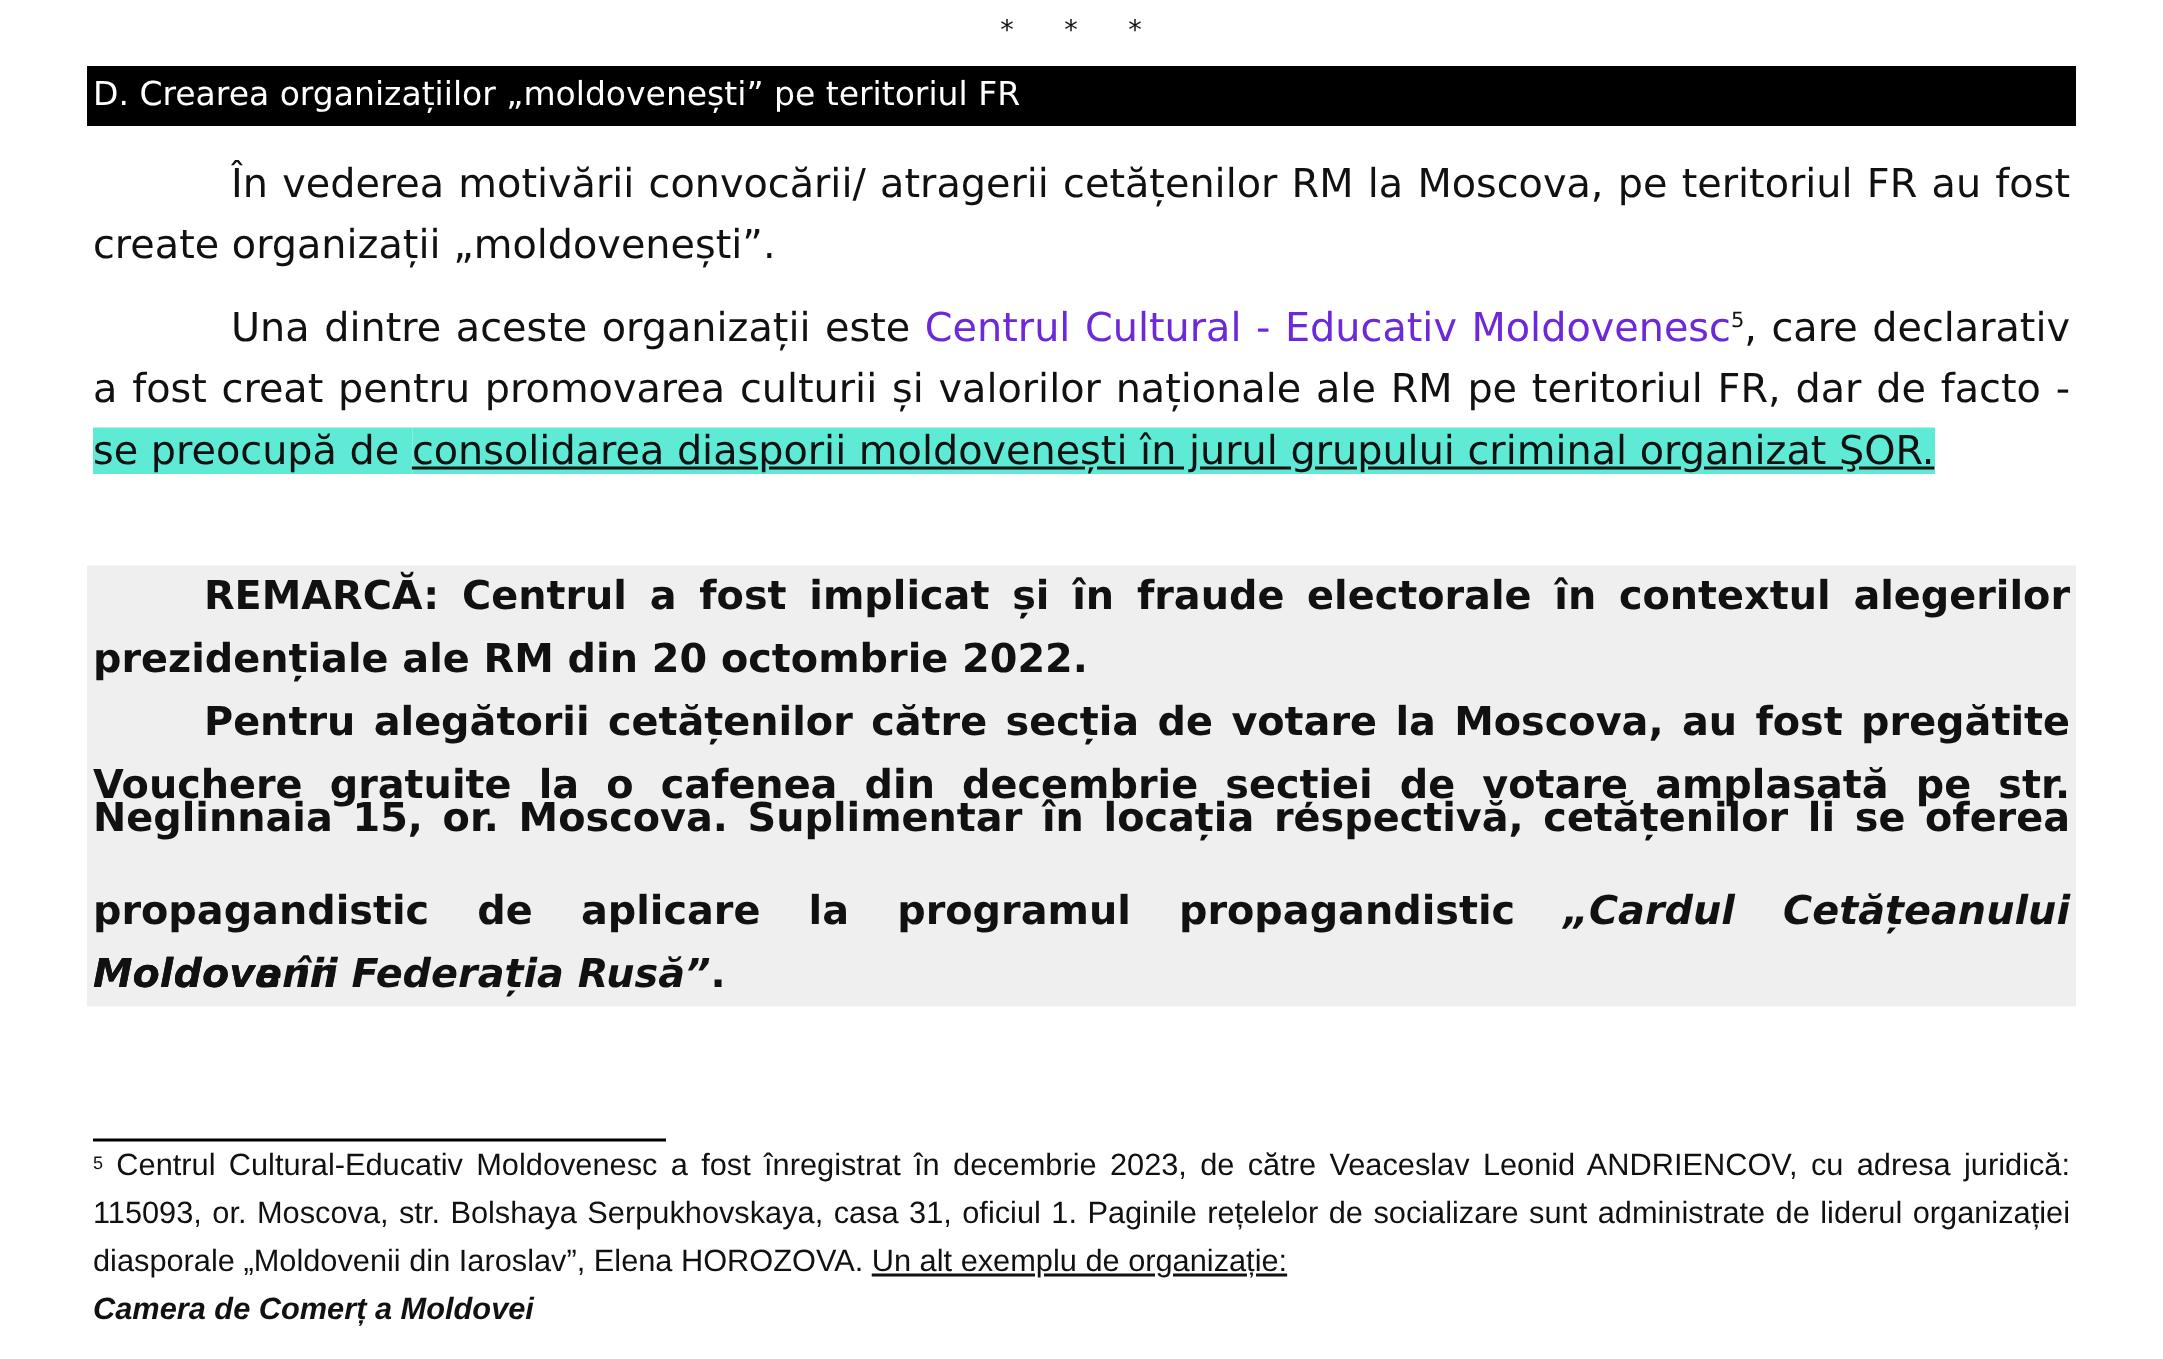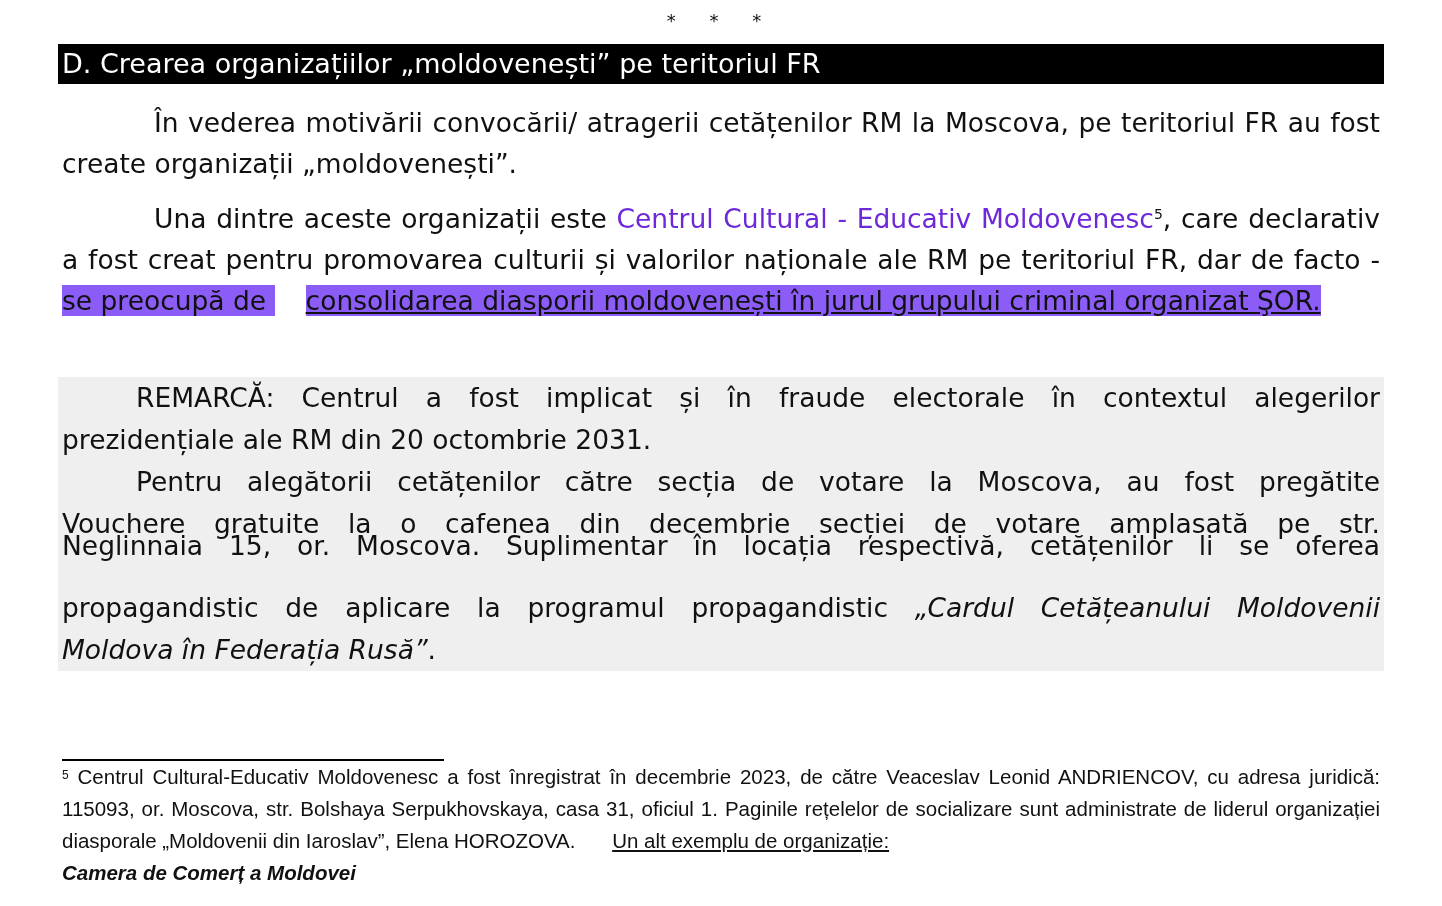--- a/index.html
+++ b/index.html
@@ -1,48 +1,48 @@
 <!DOCTYPE html>
 <html><head>
 <meta charset="utf-8">
 <style>
   html,body{margin:0;padding:0;background:#ffffff;}
   body{width:1442px;height:906px;position:relative;overflow:hidden;font-family:"DejaVu Sans","Liberation Sans",sans-serif;color:#111;}
   .stars{position:absolute;top:10px;left:0;width:1442px;text-align:center;font-size:18px;letter-spacing:14px;}
-  .heading{position:absolute;left:58px;top:44px;width:1326px;height:40px;background:#000;color:#fff;font-size:27px;line-height:40px;padding-left:4px;box-sizing:border-box;}
+  .heading{position:absolute;left:58px;top:44px;width:1326px;height:40px;background:#000;color:#fff;font-size:22px;line-height:40px;padding-left:4px;box-sizing:border-box;}
   .para{position:absolute;left:62px;width:1318px;font-size:26.5px;line-height:41px;text-align:justify;}
   .indent{display:inline-block;width:92px;}
   .indent2{display:inline-block;width:74px;}
   .link{color:#6d28d9;}
   sup{font-size:14px;vertical-align:top;position:relative;top:-4px;}
-  .hl{background:#8b5cf6;}
-  .ul{text-decoration:underline;margin-left:31px;}
+  .hl{background:#5eead4;}
+  .ul{text-decoration:underline;}
   .remark{position:absolute;left:58px;top:377px;width:1326px;height:294px;background:#efefef;}
-  .remark-text{position:absolute;left:62px;width:1318px;font-size:26.5px;line-height:42px;text-align:justify;text-align-last:justify;}
+  .remark-text{position:absolute;left:62px;width:1318px;font-size:26.5px;line-height:42px;text-align:justify;text-align-last:justify;font-weight:bold;}
   .last-left{text-align-last:left;}
   .fn-rule{position:absolute;left:62px;top:759px;width:382px;height:2px;background:#000;}
   .footnote{position:absolute;left:62px;top:761px;width:1318px;font-family:"Liberation Sans",sans-serif;font-size:20.5px;line-height:32px;text-align:justify;}
   .footnote sup{font-size:12px;top:-2px;}
   .bi{font-weight:bold;font-style:italic;}
   i{font-style:italic;}
 </style>
 </head>
 <body>
 
 <div class="stars">* * *</div>
 
 <div class="heading">D. Crearea organizațiilor „moldovenești” pe teritoriul FR</div>
 
 <div class="para" style="top:102px;"><span class="indent"></span><span>În vederea motivării convocării/ atragerii cetățenilor RM la Moscova, pe teritoriul FR au fost create organizații „moldovenești”.</span></div>
 
 <div class="para" style="top:198px;"><span class="indent"></span><span>Una dintre aceste organizații este </span><span class="link">Centrul Cultural - Educativ Moldovenesc</span><sup>5</sup><span>, care declarativ a fost creat pentru promovarea culturii și valorilor naționale ale RM pe teritoriul FR, dar de facto  - </span><span class="hl">se preocupă de  </span><span class="hl ul">consolidarea diasporii moldovenești în jurul grupului criminal organizat ŞOR.</span></div>
 
 <div class="remark"></div>
 <div class="remark-text" style="top:377px;"><span class="indent2"></span><span>REMARCĂ: Centrul a fost implicat și în fraude electorale în contextul alegerilor</span></div>
-<div class="remark-text last-left" style="top:419px;">prezidențiale ale RM din 20 octombrie 2031.</div>
+<div class="remark-text last-left" style="top:419px;">prezidențiale ale RM din 20 octombrie 2022.</div>
 <div class="remark-text" style="top:461px;"><span class="indent2"></span><span>Pentru alegătorii cetățenilor către secția de votare la Moscova, au fost pregătite</span></div>
 <div class="remark-text" style="top:503px;">Vouchere gratuite la o cafenea din decembrie secției de votare amplasată pe str.</div>
 <div class="remark-text" style="top:525px;">Neglinnaia 15, or. Moscova. Suplimentar în locația respectivă, cetățenilor li se oferea</div>
 <div class="remark-text" style="top:587px;"><span>propagandistic de aplicare la programul propagandistic </span><i>„Cardul Cetățeanului Moldovenii</i></div>
 <div class="remark-text last-left" style="top:629px;"><i>Moldova în Federația Rusă”</i><span>.</span></div>
 
 <div class="fn-rule"></div>
 
 <div class="footnote"><sup>5</sup><span> Centrul Cultural-Educativ Moldovenesc a fost înregistrat în decembrie 2023, de către Veaceslav Leonid ANDRIENCOV, cu adresa juridică: 115093, or. Moscova, str. Bolshaya Serpukhovskaya, casa 31, oficiul 1. Paginile rețelelor de socializare sunt administrate de liderul organizației diasporale „Moldovenii din Iaroslav”, Elena HOROZOVA. </span><span class="ul">Un alt exemplu de organizație:</span><br><span class="bi">Camera de Comerț a Moldovei</span></div>
 

